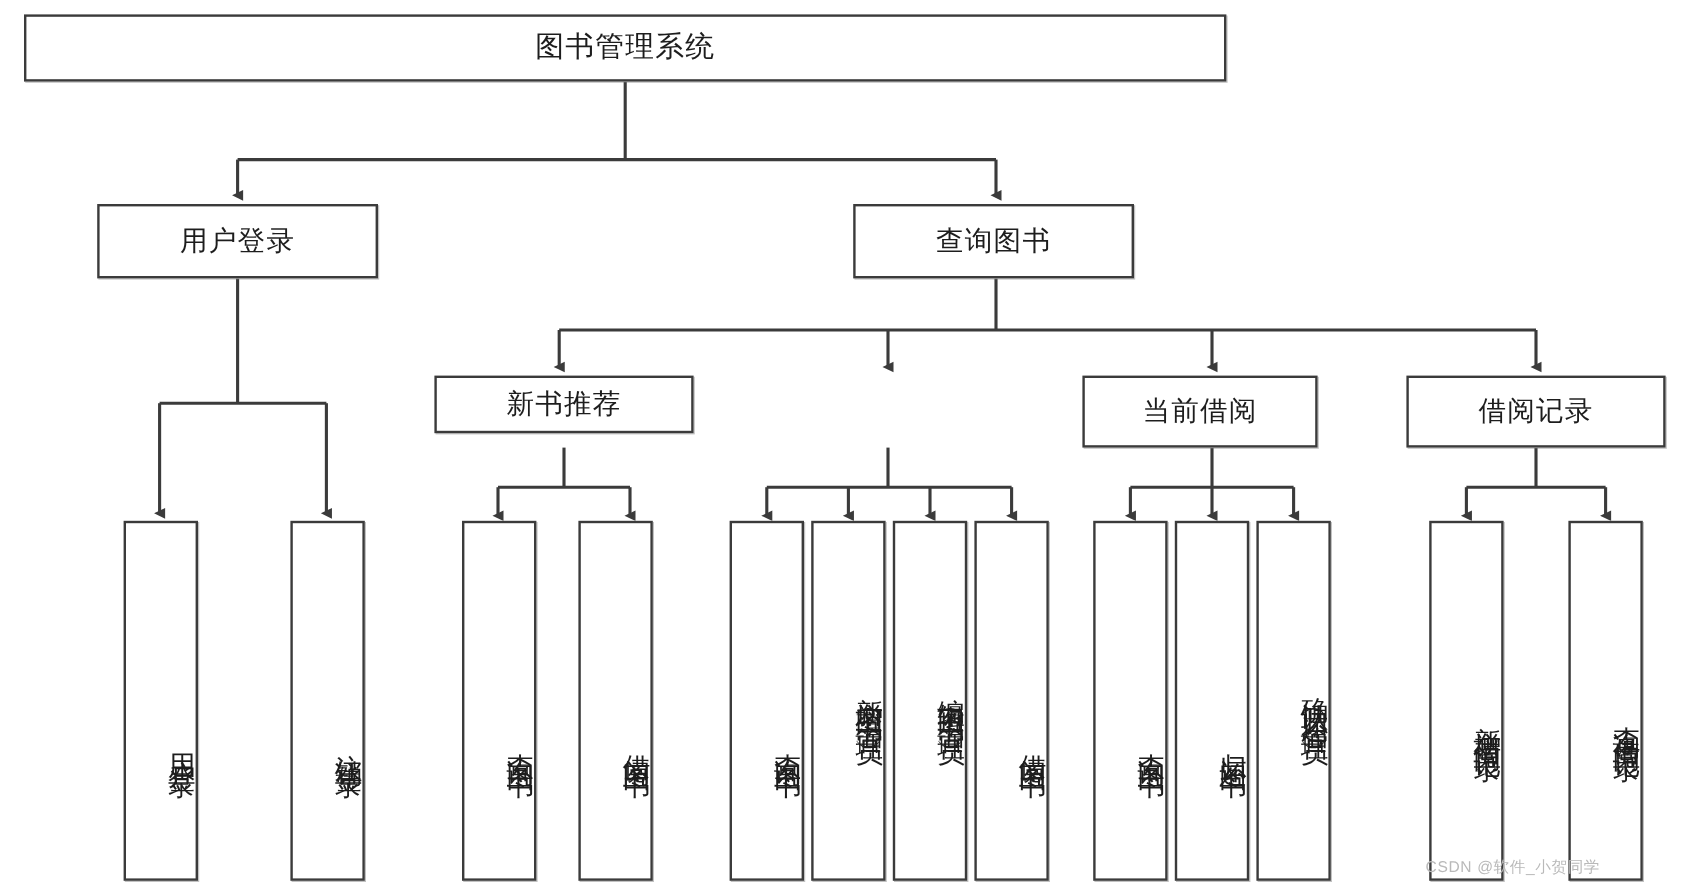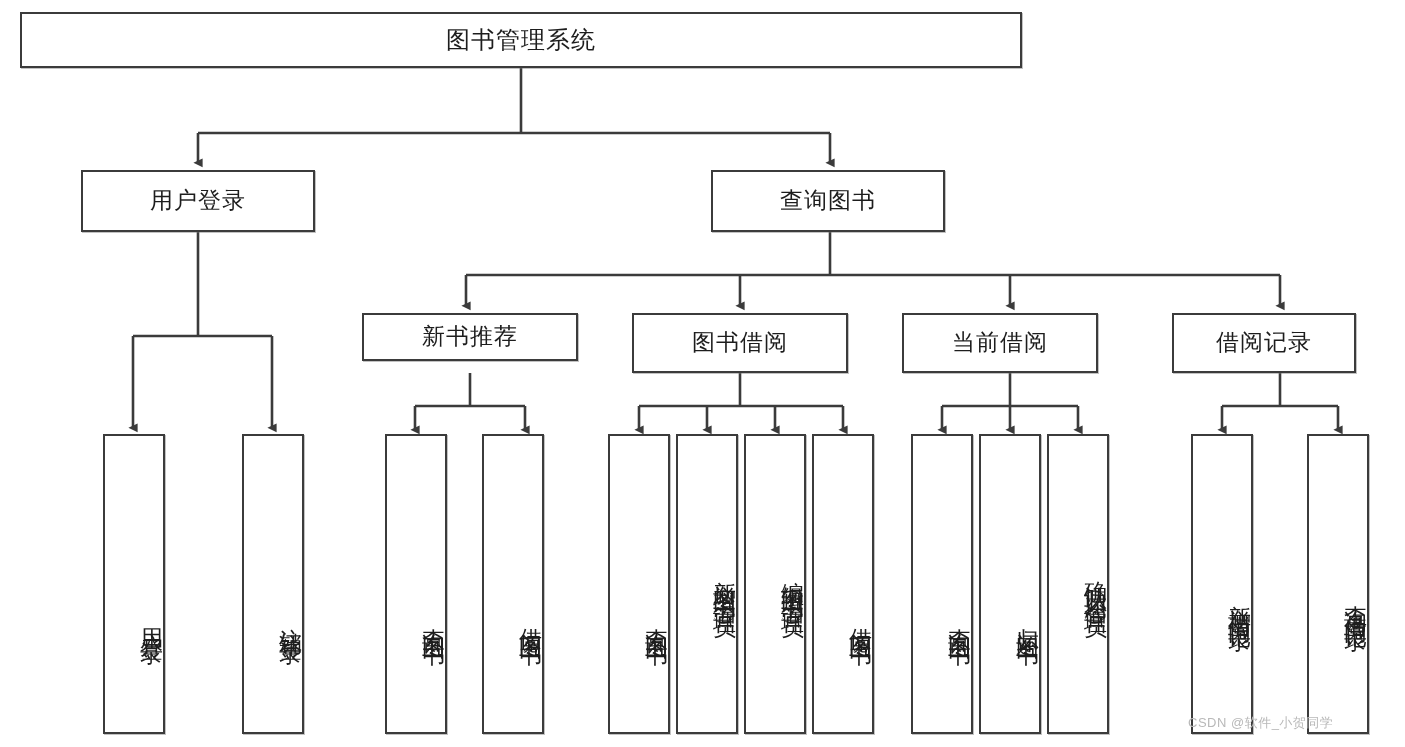--- a/index.html
+++ b/index.html
@@ -122,25 +122,24 @@
   </svg>
 
   <div class="node horiz root" style="left:20px; top:12px; width:1002px; height:56px;">图书管理系统</div>
 
   <div class="node horiz" style="left:81px; top:170px; width:234px; height:62px;">用户登录</div>
 
   <div class="node horiz" style="left:711px; top:170px; width:234px; height:62px;">查询图书</div>
 
   <div class="node horiz" style="left:362px; top:313px; width:216px; height:48px;">新书推荐</div>
 
-  <div class="node horiz" style="left:632px; top:313px; width:216px; height:60px;">图书借阅</div>
 
   <div class="node horiz" style="left:902px; top:313px; width:196px; height:60px;">当前借阅</div>
 
-  <div class="node horiz" style="left:1172px; top:313px; width:184px; height:60px;">借阅记录</div>
+  <div class="node horiz" style="left:1172px; top:313px; width:216px; height:60px;">借阅记录</div>
 
   <div class="node vert" style="left:103px; top:434px; width:62px; height:300px; padding-top:78px;">用户登录</div>
 
   <div class="node vert" style="left:242px; top:434px; width:62px; height:300px; padding-top:78px;">注销登录</div>
 
   <div class="node vert" style="left:385px; top:434px; width:62px; height:300px; padding-top:78px;">查询图书</div>
 
   <div class="node vert" style="left:482px; top:434px; width:62px; height:300px; padding-top:78px;">借阅图书</div>
 
   <div class="node vert" style="left:608px; top:434px; width:62px; height:300px; padding-top:78px;">查询图书</div>

